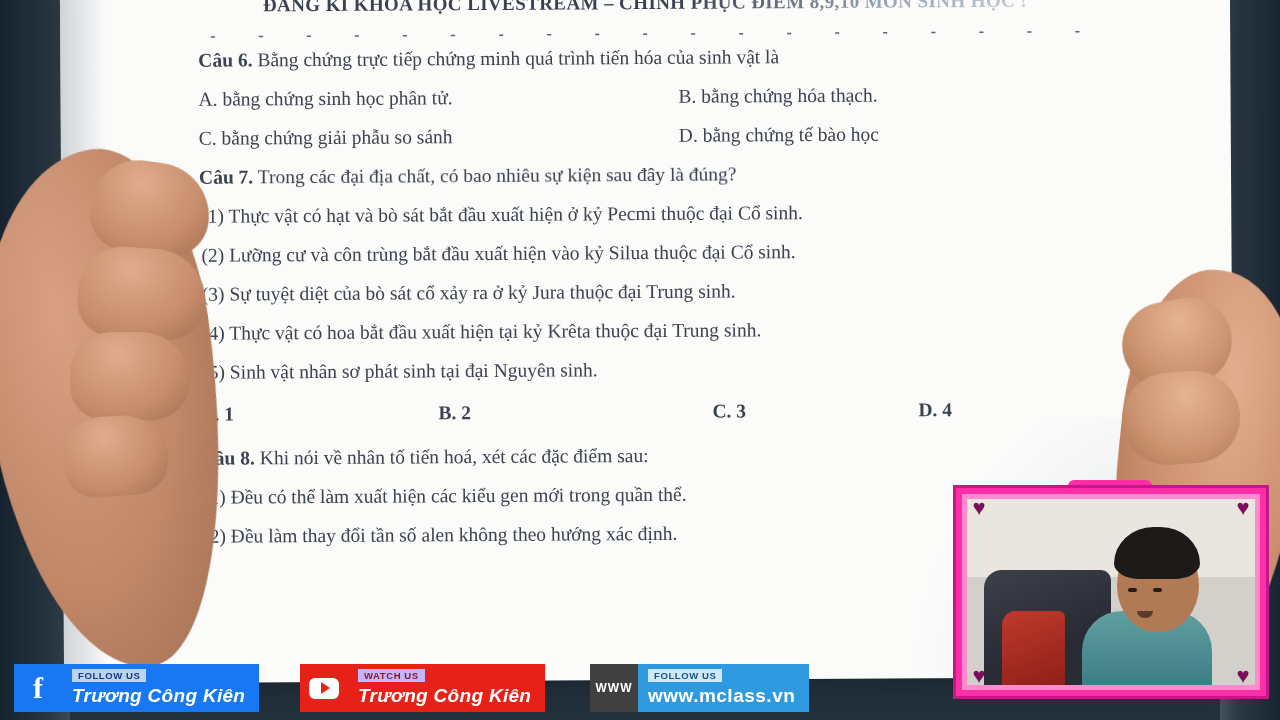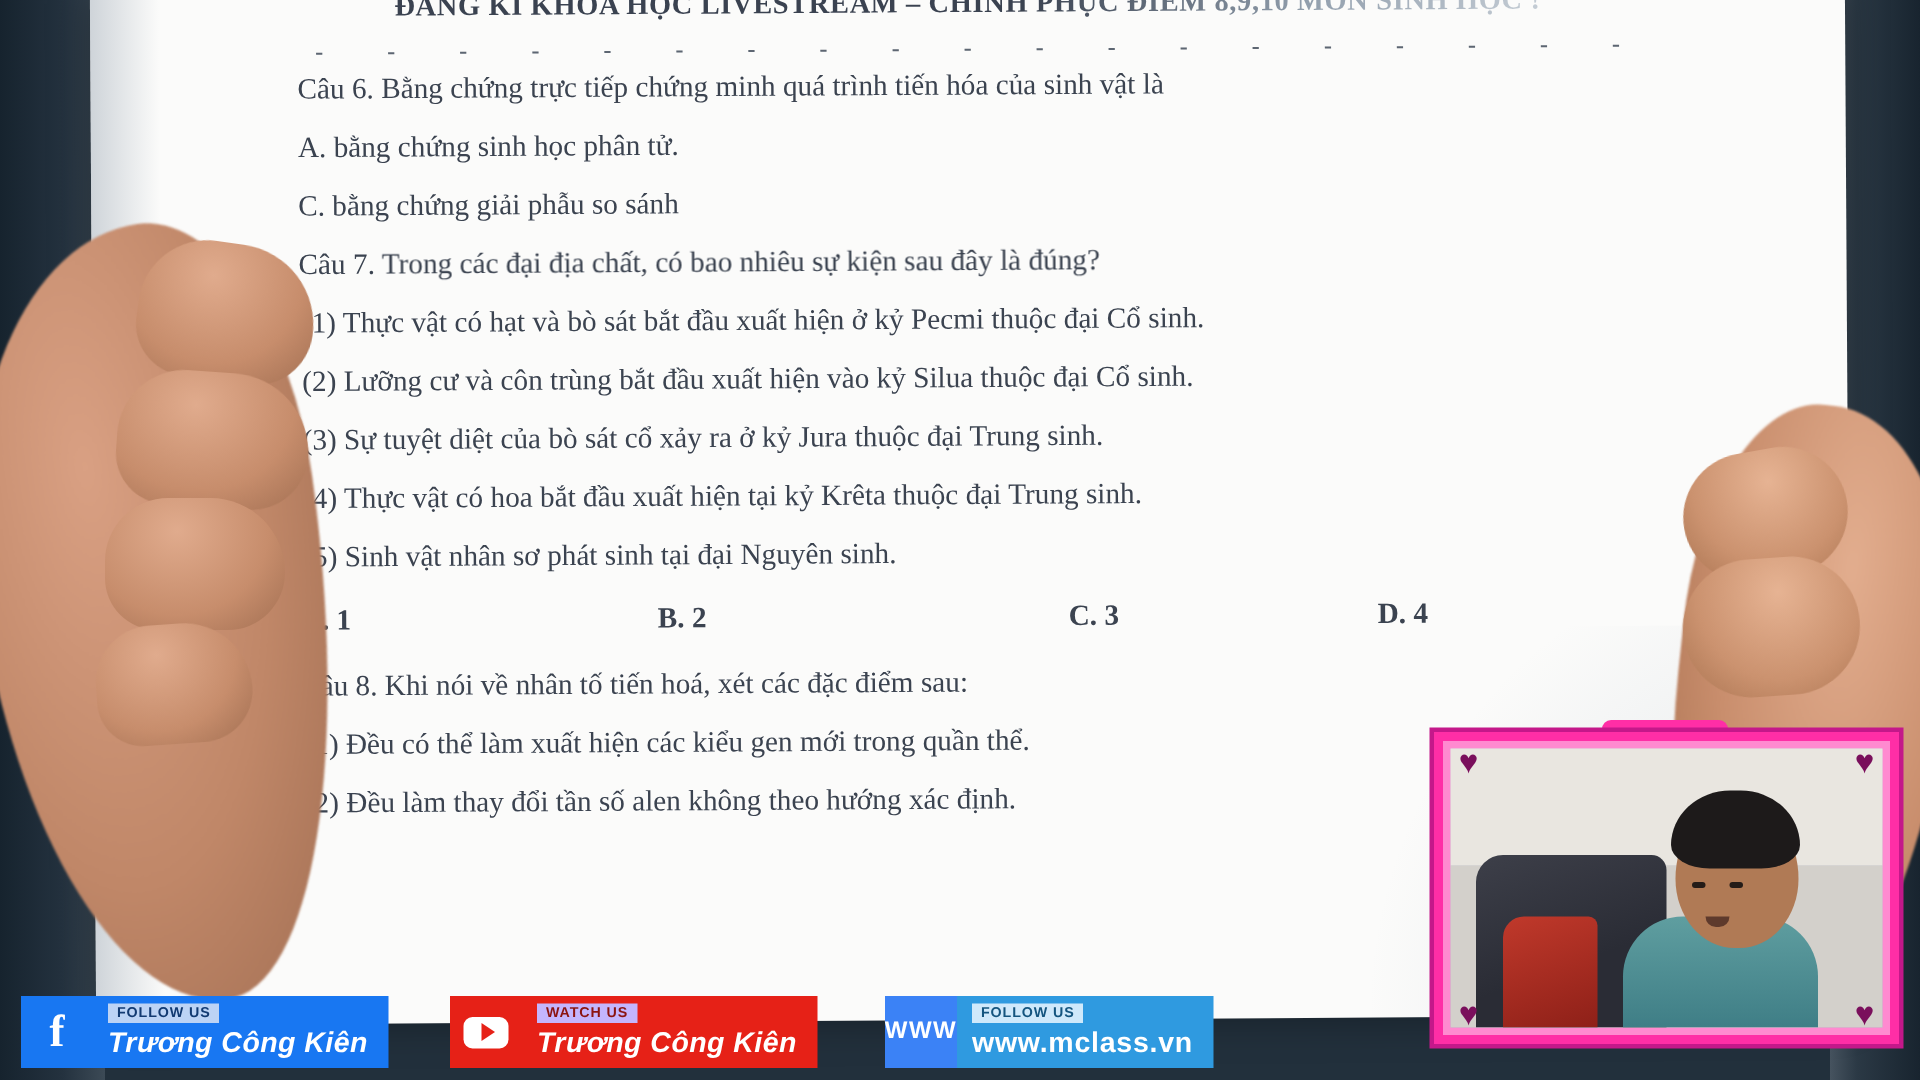--- a/index.html
+++ b/index.html
@@ -74,21 +74,21 @@
   
   .body {
     position: absolute;
     left: 138px; top: 58px;
     width: 910px;
     color: #3b4350;
     font-size: 19.5px;
     line-height: 1.0;
   }
   .line { position: relative; margin-bottom: 3px; height: 36px; }
-  .q-label { font-weight: normal; }
+  .q-label { font-weight: bold; }
   .opt-row { position: relative; height: 36px; margin-bottom: 3px; }
   .opt { position: absolute; top: 0; }
   .opt.a { left: 0; }
   .opt.b { left: 480px; }
   .indent { padding-left: 2px; }
 
   .ans-row { position: relative; height: 40px; margin-top: 6px; margin-bottom: 4px; font-weight: bold; }
   .ans { position: absolute; top: 0; }
   .ans.a { left: 0; }
   .ans.b { left: 238px; }
@@ -164,21 +164,21 @@
   .fb .badge-icon { background: #1877f2; font-size: 30px; font-family: "Liberation Serif", serif; font-weight: bold; }
   .fb .badge-text { background: #1877f2; }
   .fb .badge-top { background: #bcd3f5; color: #123a72; }
 
   .yt { left: 300px; }
   .yt .badge-icon { background: #e62117; }
   .yt .badge-text { background: #e62117; }
   .yt .badge-top { background: #c4b5fd; color: #8c1410; }
 
   .web { left: 590px; }
-  .web .badge-icon { background: #3b82f6; font-size: 16px; font-weight: bold; font-family:"Liberation Sans",sans-serif; letter-spacing:1px;}
+  .web .badge-icon { background: #404040; font-size: 12px; font-weight: bold; font-family:"Liberation Sans",sans-serif; letter-spacing:1px;}
   .web .badge-text { background: #2f9ae0; }
   .web .badge-top { background: #cfe9fb; color: #14557f; }
   .web .badge-name { font-style: normal; letter-spacing: .5px; }
 
   .yt-play {
     width: 30px; height: 21px; background: #fff; border-radius: 6px;
     display: flex; align-items: center; justify-content: center;
   }
   .yt-play i {
     width: 0; height: 0; display: block;
@@ -292,23 +292,25 @@
     </div>
 
     <div class="body">
 
       <div class="line">
         <span class="q-label">Câu 6.</span>
         <span>Bằng chứng trực tiếp chứng minh quá trình tiến hóa của sinh vật là</span>
       </div>
       <div class="opt-row">
         <span class="opt a">A. bằng chứng sinh học phân tử.</span>
+        <span class="opt b">B. bằng chứng hóa thạch.</span>
       </div>
       <div class="opt-row">
         <span class="opt a">C. bằng chứng giải phẫu so sánh</span>
+        <span class="opt b">D.  bằng chứng tế bào học</span>
       </div>
 
       <div class="line">
         <span class="q-label">Câu 7.</span>
         <span class="blur-soft">Trong các đại địa chất, có bao nhiêu sự kiện sau đây là đúng?</span>
       </div>
       <div class="line indent">
         <span>(1) Thực vật có hạt và bò sát bắt đầu xuất hiện ở kỷ Pecmi thuộc đại Cổ sinh.</span>
       </div>
       <div class="line indent">

